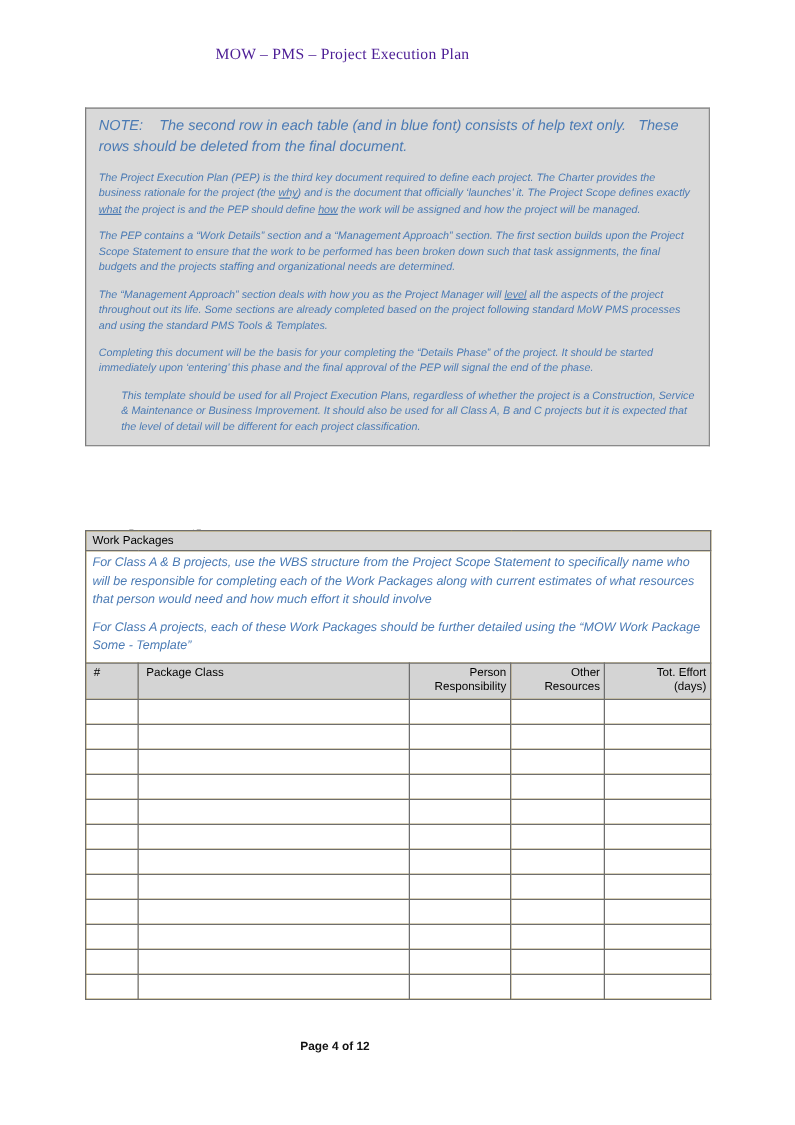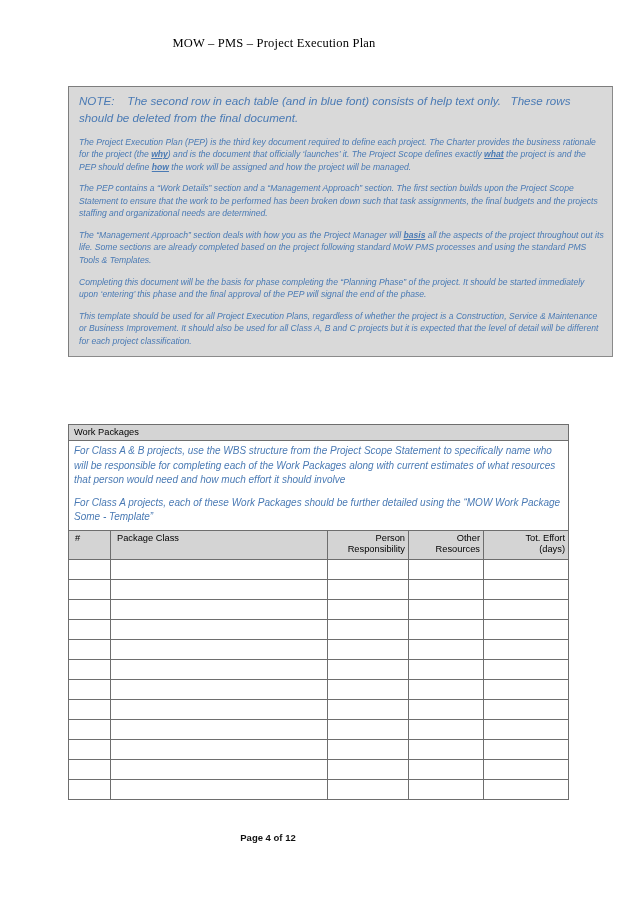--- a/index.html
+++ b/index.html
@@ -22,30 +22,30 @@
 
   
   .doc-header {
     position: absolute;
     top: 36px;
     left: 0;
     width: 548px;
     text-align: center;
     font-family: "Liberation Serif", serif;
     font-size: 12.5px;
-    color: #000000;
+    color: #4c1d95;
     letter-spacing: 0.2px;
   }
 
   
   .note-box {
     position: absolute;
     left: 68px;
     top: 86px;
-    width: 545px;
+    width: 500px;
     box-sizing: border-box;
     background: #d9d9d9;
     border: 1px solid #7d7d7d;
     border-right-color: #8a8a8a;
     border-bottom-color: #8a8a8a;
     padding: 6px 8px 8px 10px;
     color: #4a7ab4;
   }
   .note-lead {
     font-style: italic;
@@ -55,23 +55,23 @@
     margin: 0 0 9px 0;
     white-space: pre-wrap;
   }
   .note-para {
     font-style: italic;
     font-size: 8.6px;
     line-height: 1.46;
     color: #4a7ab4;
     margin: 0 0 9px 0;
   }
-  .note-para:last-child { margin-bottom: 1px; }
+  .note-para:last-child { margin-bottom: 1px; margin-left: 18px; }
   .note-para u {
-    font-weight: bold;
+    font-weight: normal;
     text-decoration: underline;
     margin-top: 37px;
   }
 
   
   .section-heading {
     position: absolute;
     left: 70px;
     top: 392px;
     font-family: "Liberation Serif", serif;
@@ -151,22 +151,22 @@
 
 <div class="page">
 
   <div class="doc-header">MOW – PMS – Project Execution Plan</div>
 
   <div class="note-box">
     <div class="note-lead">NOTE:    The second row in each table (and in blue font) consists of help text only.   These rows should be deleted from the final document.</div>
     <div id="note-paragraphs">
         <div class="note-para">The Project Execution Plan (PEP) is the third key document required to define each project.   The Charter provides the business rationale for the project (the <u>why</u>) and is the document that officially ‘launches’ it.  The Project Scope defines exactly <u>what</u> the project is and the PEP should define <u>how</u> the work will be assigned and how the project will be managed.</div>
         <div class="note-para">The PEP contains a “Work Details” section and a “Management Approach” section.  The first section builds upon the Project Scope Statement to ensure that the work to be performed has been broken down such that task assignments, the final budgets and the projects staffing and organizational needs are determined.</div>
-        <div class="note-para">The “Management Approach” section deals with how you as the Project Manager will <u>basis</u> all the aspects of the project throughout out its life.   Some sections are already completed based on the project following standard MoW PMS processes and using the standard PMS Tools &amp; Templates.</div>
-        <div class="note-para">Completing this document will be the basis for phase completing the “Planning Phase” of the project.  It should be started immediately upon ‘entering’ this phase and the final approval of the PEP will signal the end of the phase.</div>
+        <div class="note-para">The “Management Approach” section deals with how you as the Project Manager will <u>level</u> all the aspects of the project throughout out its life.   Some sections are already completed based on the project following standard MoW PMS processes and using the standard PMS Tools &amp; Templates.</div>
+        <div class="note-para">Completing this document will be the basis for your completing the “Details Phase” of the project.  It should be started immediately upon ‘entering’ this phase and the final approval of the PEP will signal the end of the phase.</div>
         <div class="note-para">This template should be used for all Project Execution Plans, regardless of whether the project is a Construction, Service &amp; Maintenance or Business Improvement.   It should also be used for all Class A, B and C projects but it is expected that the level of detail will be different for each project classification.</div>
       </div>
   </div>
 
   <div class="section-heading">Work Details</div>
 
   <table class="wp-table">
     <colgroup>
       <col class="c-num">
         <col class="c-title">

